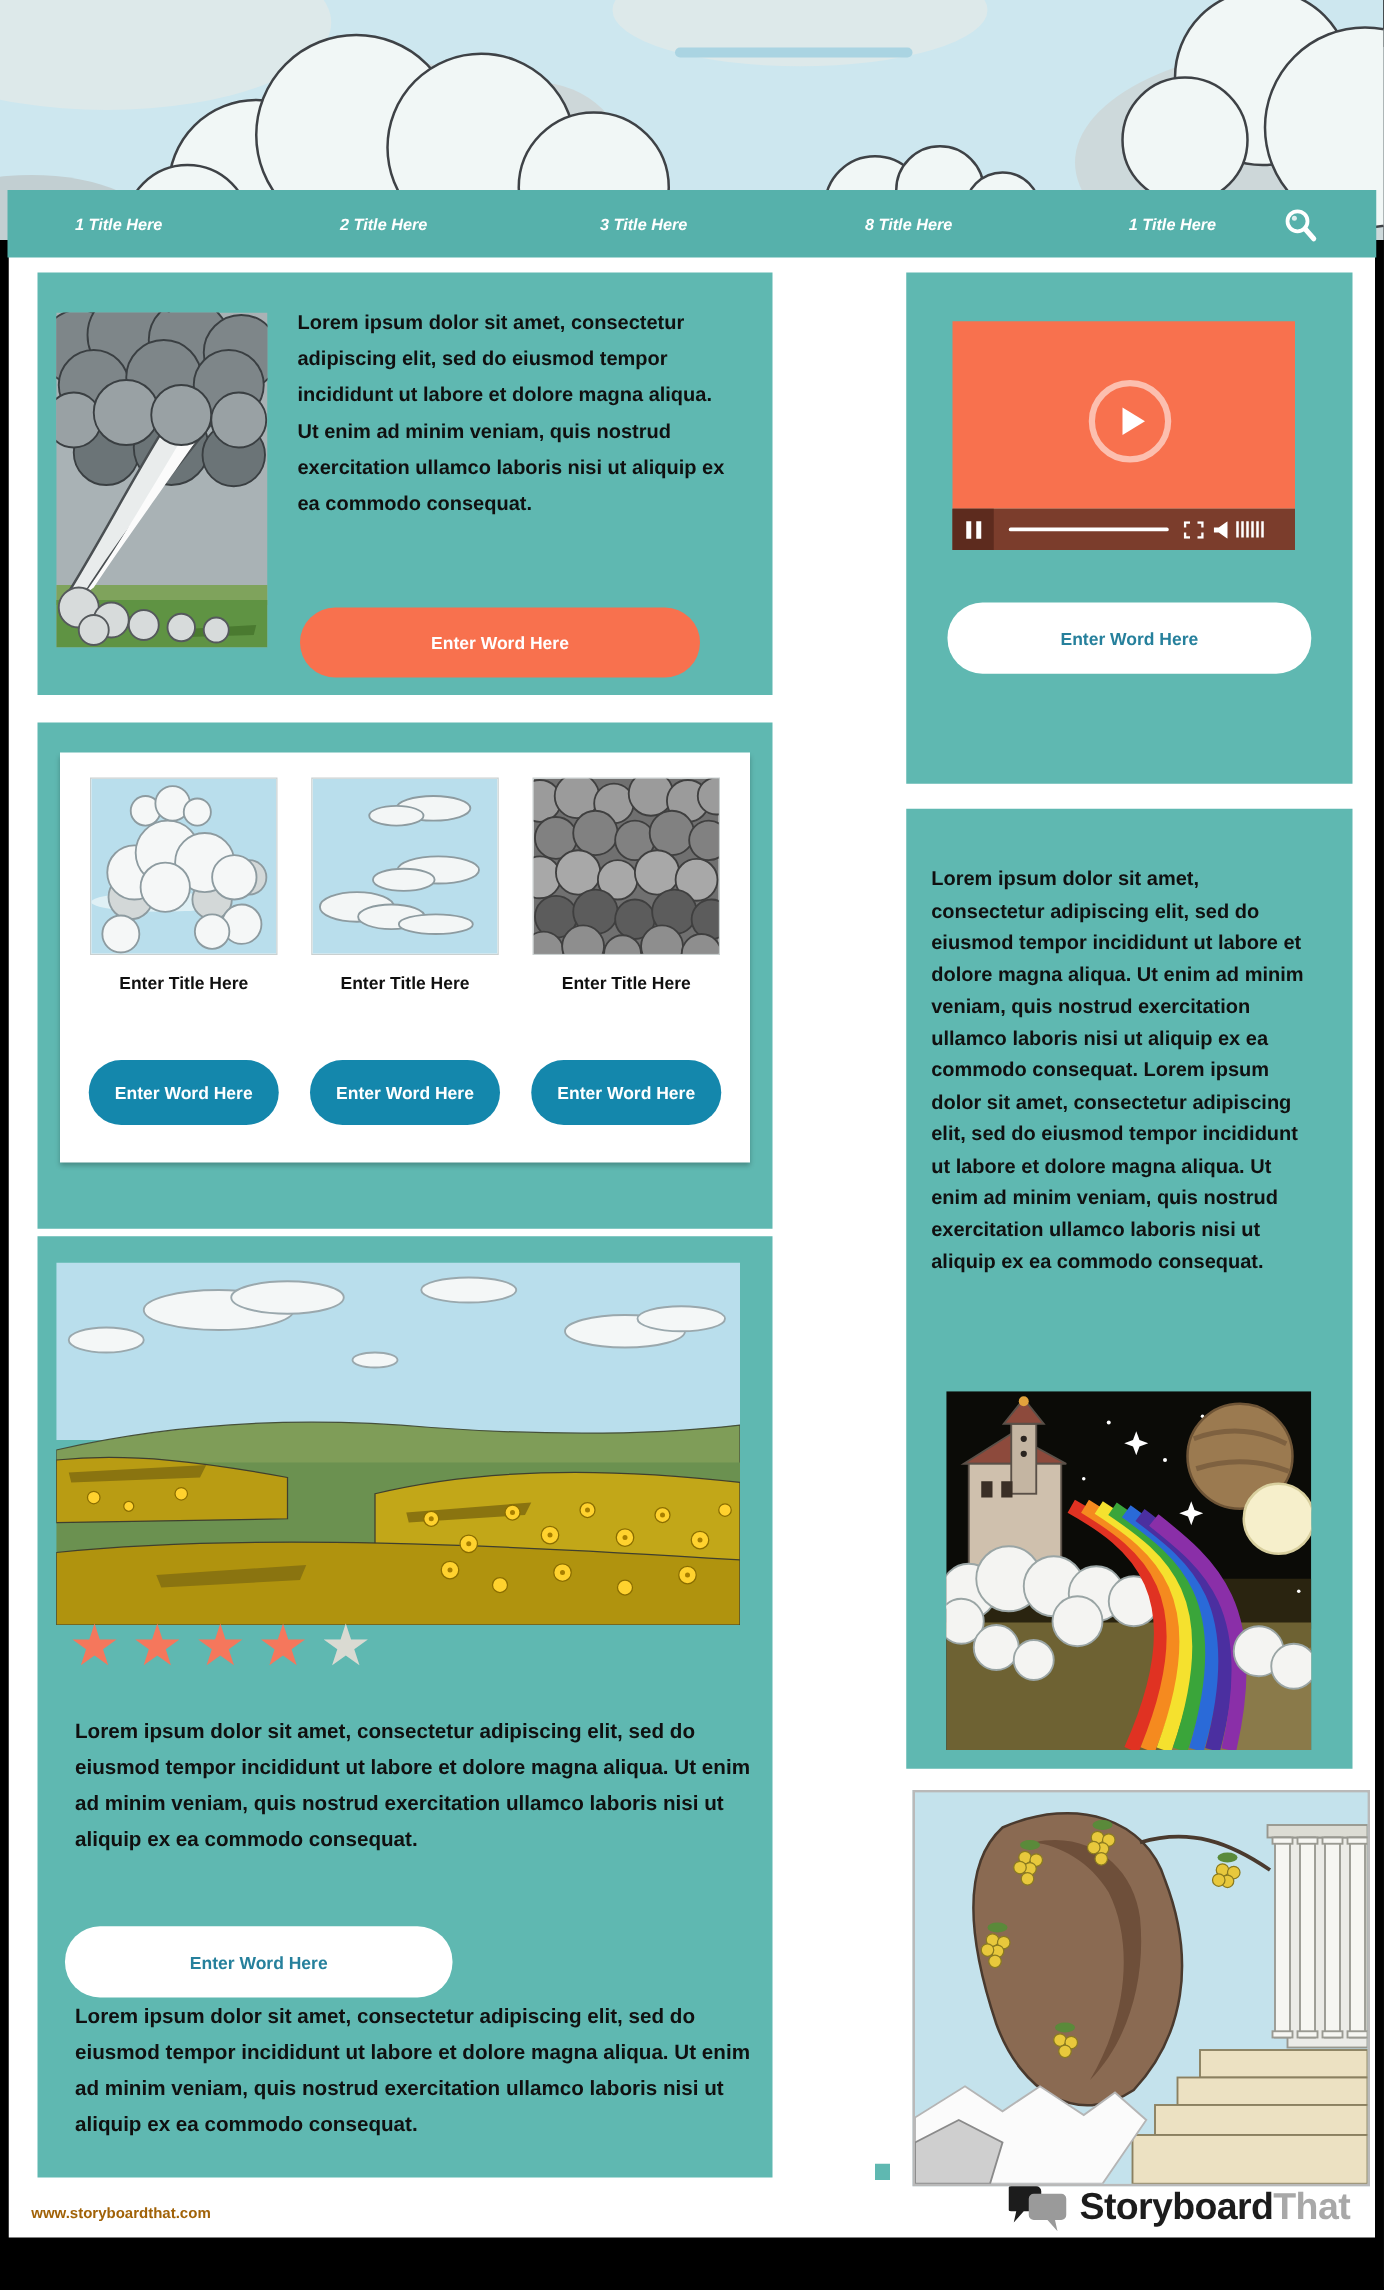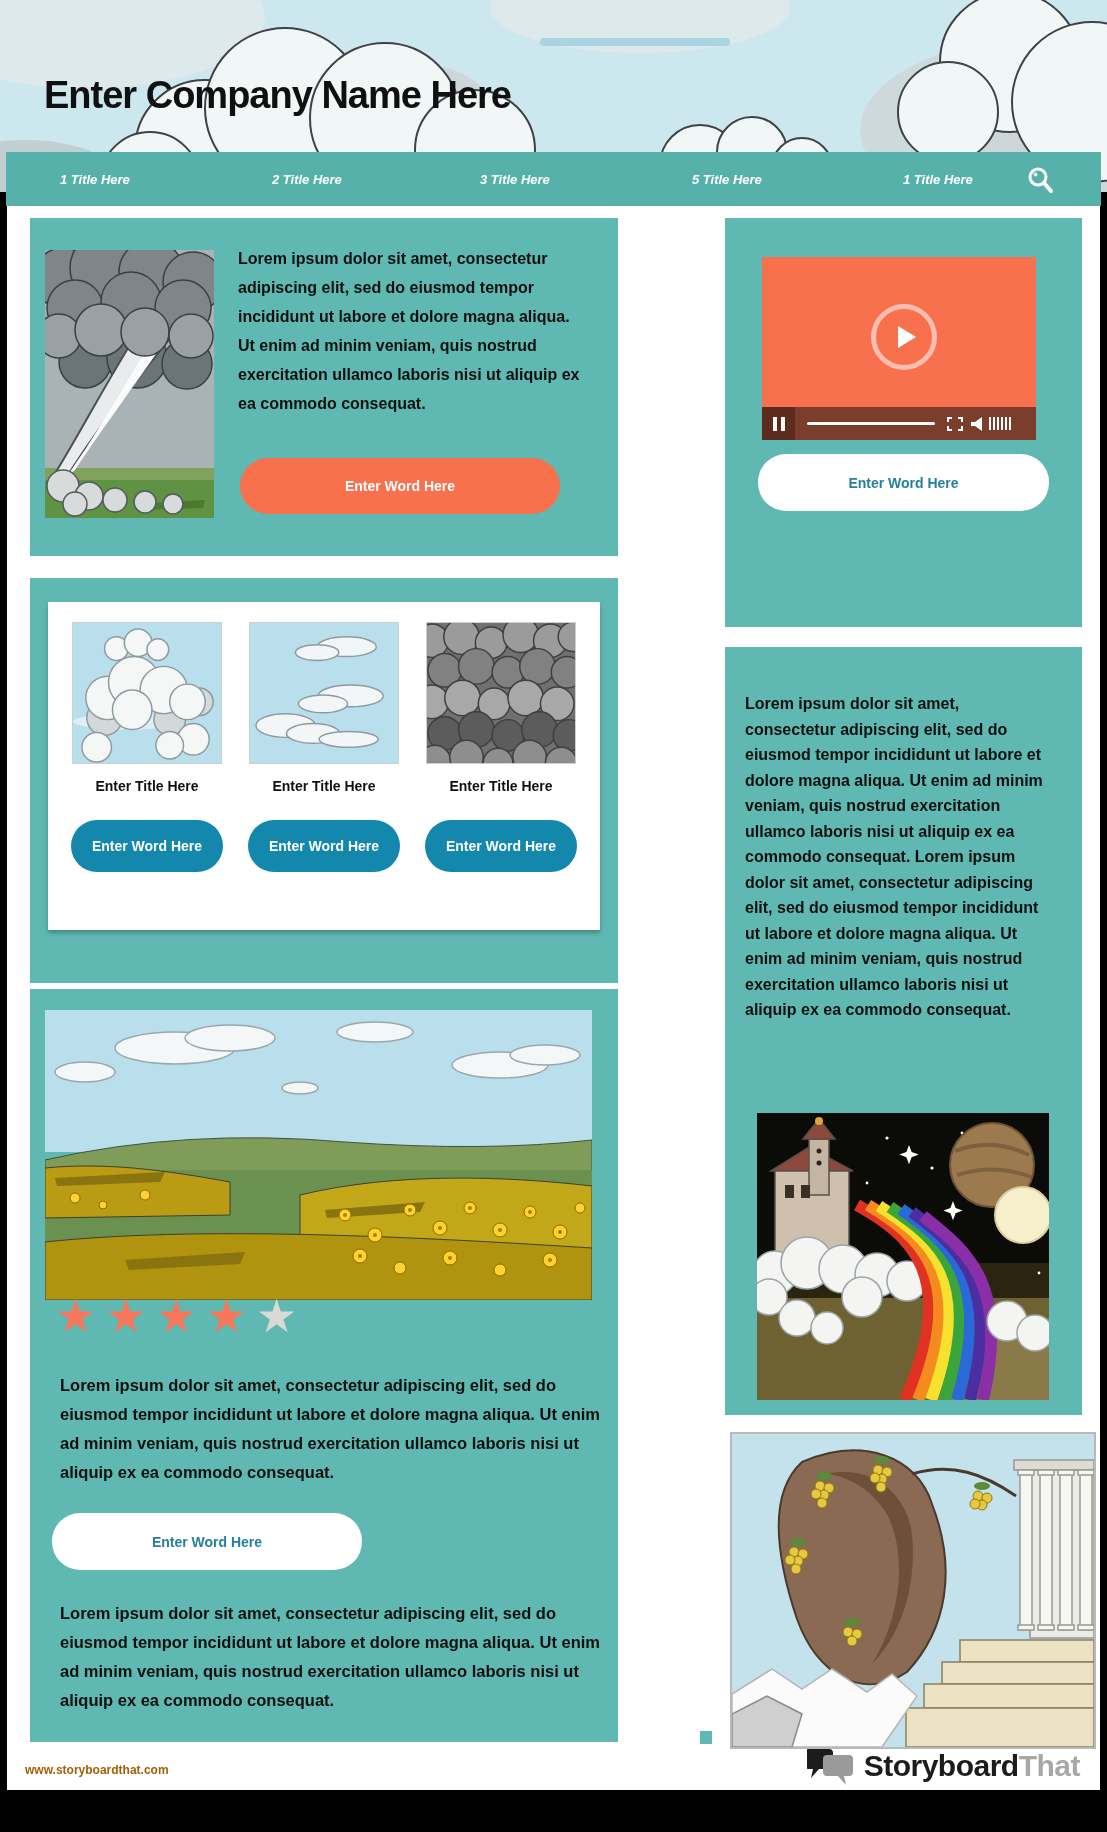--- a/index.html
+++ b/index.html
@@ -13,21 +13,21 @@
   .navbar{position:absolute;left:6px;top:152px;width:1095px;height:54px;background:#56b1ab;font-style:italic;}
   .nav-item{position:absolute;top:0;height:54px;display:flex;align-items:center;color:#fff;
             font-size:13px;font-weight:700;cursor:pointer;}
   .nav-item.n1{left:54px}.nav-item.n2{left:266px}.nav-item.n3{left:474px}
   .nav-item.n4{left:686px}.nav-item.n5{left:897px}
   .nav-search{position:absolute;left:1018px;top:12px;width:32px;height:32px;cursor:pointer;}
   
   .panel{position:absolute;background:#5fb8b1;}
   .ptext{color:#101010;font-weight:700;}
   .pill{border-radius:28px;border:none;display:flex;align-items:center;justify-content:center;
-        font-family:"Liberation Sans",sans-serif;font-weight:700;font-size:14px;cursor:pointer;}
+        font-family:"Liberation Sans",sans-serif;font-weight:700;font-size:14px;cursor:pointer;margin-top:28px;}
   .pill.orange{background:#f8714e;color:#fff;}
   .pill.blue{background:#1487ac;color:#fff;}
   .pill.white{background:#fff;color:#26809c;}
   
   .panel-l1{left:30px;top:218px;width:588px;height:338px;}
   .l1-img{position:absolute;left:15px;top:32px;width:169px;height:268px;}
   .l1-text{position:absolute;left:208px;top:26px;width:344px;font-size:16px;line-height:29px;}
   .l1-btn{position:absolute;left:210px;top:240px;width:320px;height:56px;}
   .panel-l2{left:30px;top:578px;width:588px;height:405px;}
   .l2-card{position:absolute;left:18px;top:24px;width:552px;height:328px;background:#fff;
@@ -109,28 +109,27 @@
           <circle cx="475" cy="150" r="60"></circle>
         <circle cx="150" cy="182" r="50"></circle>
         <circle cx="1010" cy="62" r="70"></circle>
           <circle cx="1092" cy="102" r="80"></circle>
         <circle cx="948" cy="112" r="50"></circle>
         <circle cx="700" cy="165" r="40"></circle>
           <circle cx="752" cy="152" r="35"></circle>
           <circle cx="802" cy="168" r="30"></circle>
       </g>
     </svg>
-    <div class="company-title">Enter Company Name Here</div>
   </div>
 
   <div class="navbar">
     <span class="nav-item n1">1 Title Here</span>
     <span class="nav-item n2">2 Title Here</span>
     <span class="nav-item n3">3 Title Here</span>
-    <span class="nav-item n4">5 Title Here</span>
+    <span class="nav-item n4">8 Title Here</span>
     <span class="nav-item n5">1 Title Here</span>
     <span class="nav-search">
       <svg width="32" height="32" viewBox="0 0 32 32">
         <circle cx="14" cy="13" r="8" fill="none" stroke="#fff" stroke-width="3"></circle>
         <circle cx="11.5" cy="10.5" r="2" fill="#fff" opacity=".8"></circle>
         <line x1="20" y1="19" x2="27" y2="27" stroke="#fff" stroke-width="4" stroke-linecap="round"></line>
       </svg>
     </span>
   </div>
 

